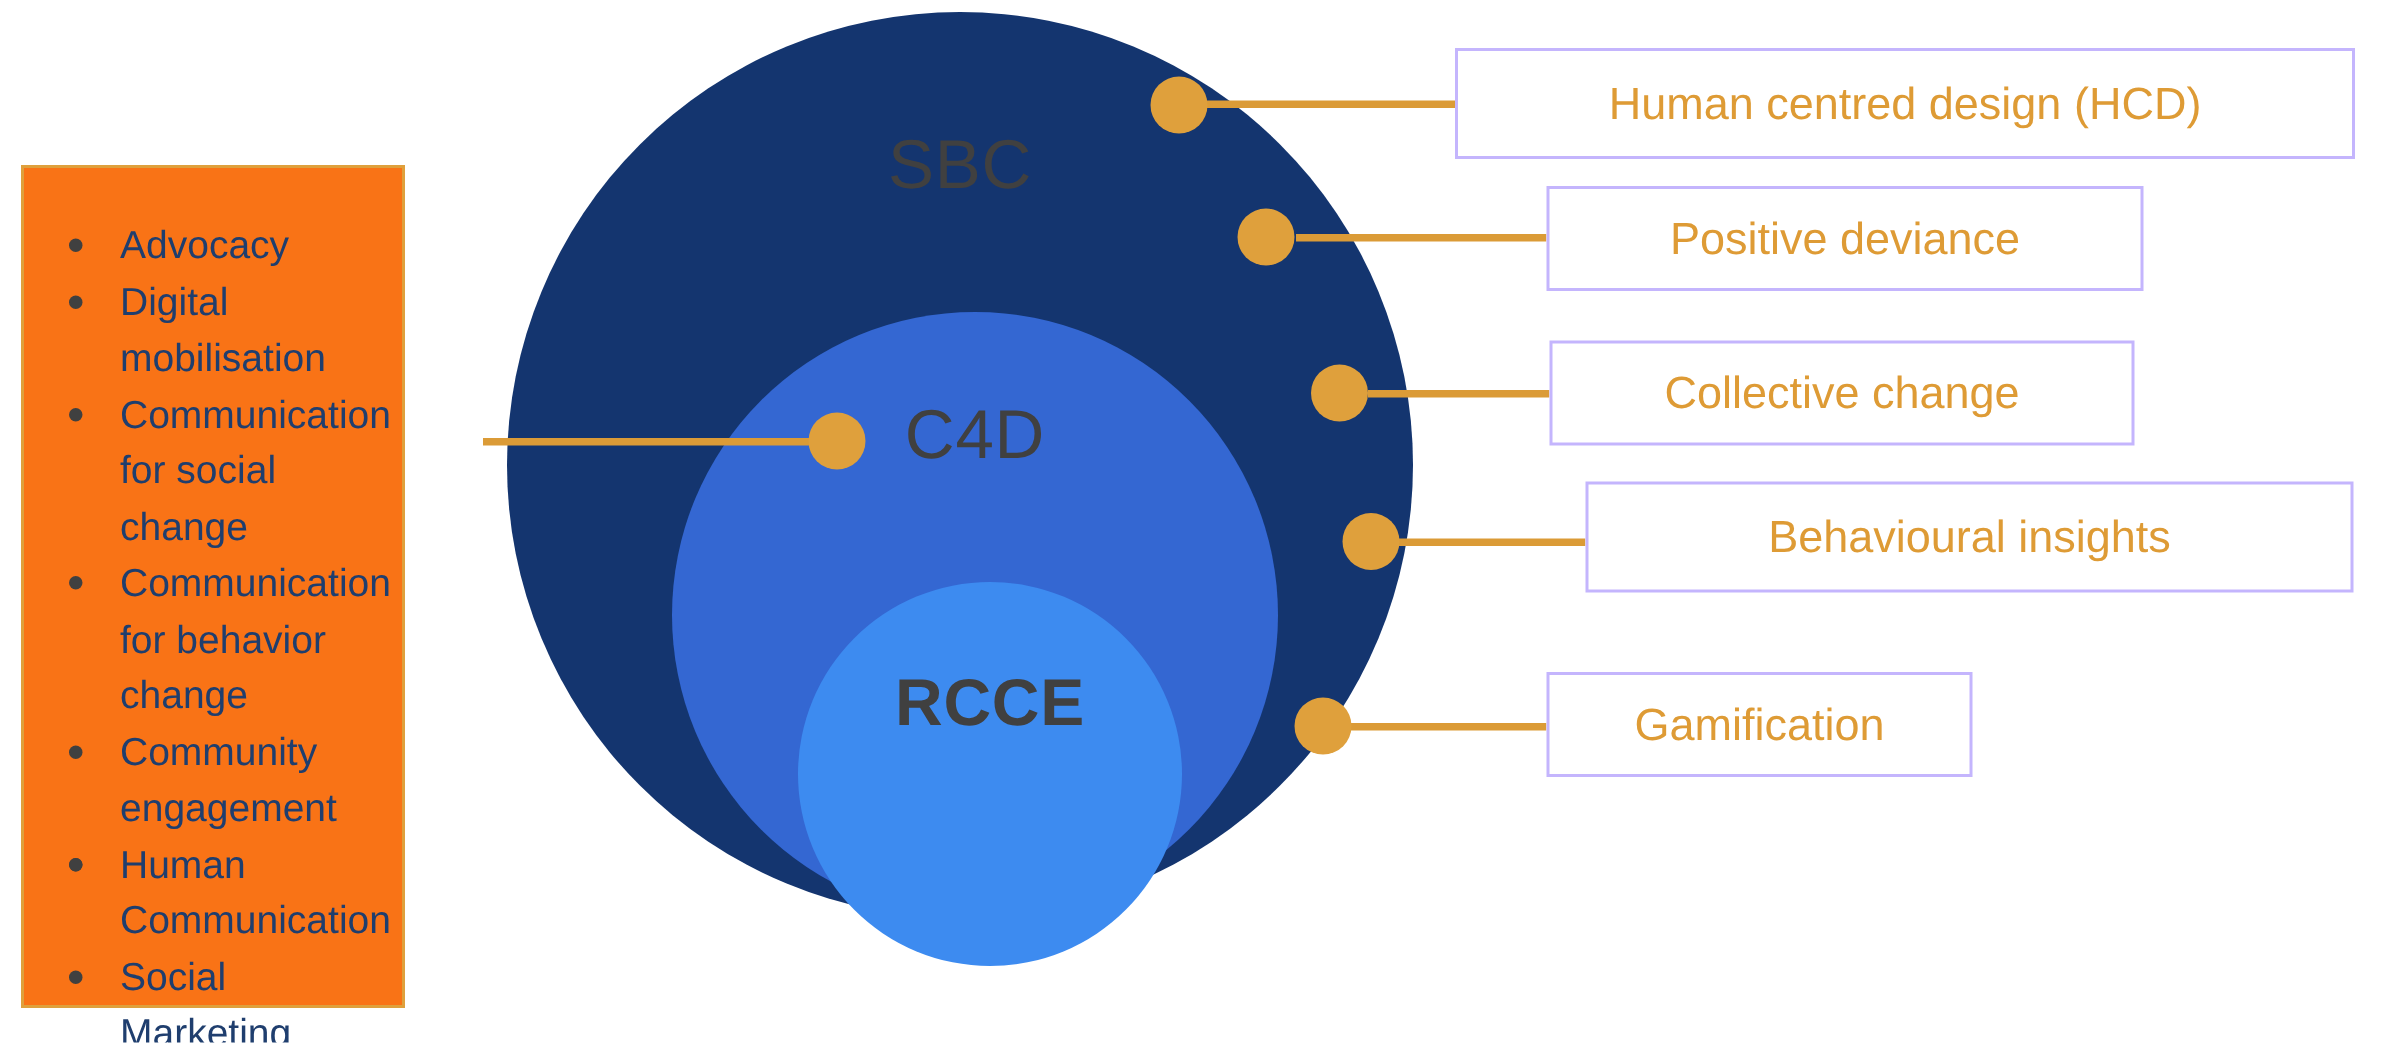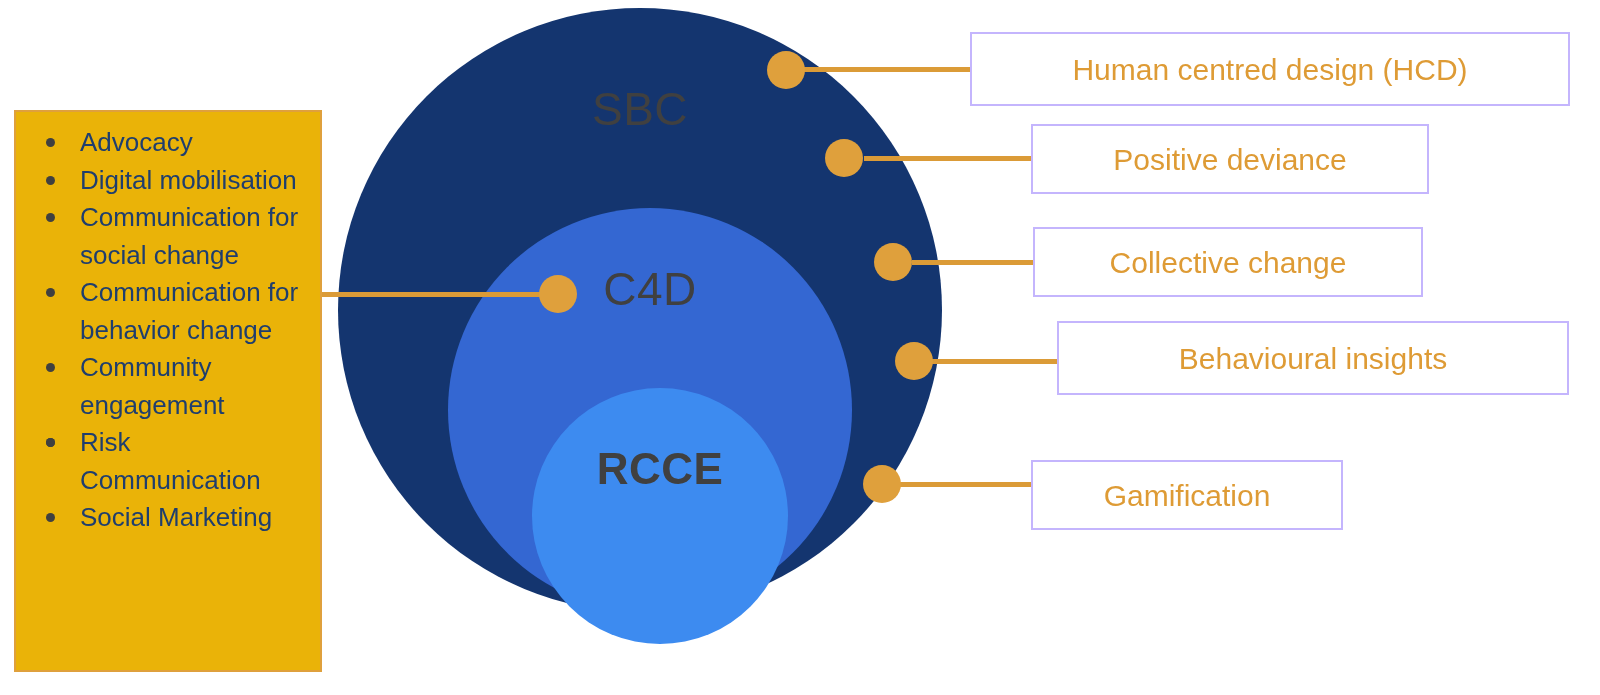--- a/index.html
+++ b/index.html
@@ -95,25 +95,25 @@
     font-size: 30px;
     line-height: 1.1;
     text-align: left;
     padding: 0 10px;
   }
 
   
   #list-box {
     position: absolute;
     left: 14px; top: 110px;
-    width: 308px; height: 562px;
+    width: 256px; height: 562px;
     border: 2px solid #DFA03C;
-    background: #eab308;
+    background: #f97316;
     box-sizing: border-box;
-    padding: 12px 8px 10px 14px;
+    padding: 33px 8px 10px 14px;
   }
   #list-box ul {
     list-style: none;
     margin: 0;
     padding: 0;
   }
   #list-box li {
     position: relative;
     padding-left: 50px;
     color: #1F3E6E;
@@ -166,21 +166,21 @@
       </li>
       <li>
         <span class="bullet-dot"></span>
         <span>Community engagement</span>
       </li>
       <li>
         <span class="bullet-dot"></span>
       </li>
       <li>
         <span class="bullet-dot"></span>
-        <span>Risk Communication</span>
+        <span>Human Communication</span>
       </li>
       <li>
         <span class="bullet-dot"></span>
         <span>Social Marketing</span>
       </li>
     </ul>
   </div>
 
   <div class="connector-line" style="left:786px; top:67px; width:204px;"></div>
   <div class="connector-dot" style="left:767px; top:51px;"></div>
@@ -206,17 +206,17 @@
   </div>
 
   <div class="callout-box" style="left:1033px; top:227px; width:390px; height:70px;">
     <span>Collective change</span>
   </div>
 
   <div class="callout-box" style="left:1057px; top:321px; width:512px; height:74px;">
     <span>Behavioural insights</span>
   </div>
 
-  <div class="callout-box" style="left:1031px; top:460px; width:312px; height:70px;">
+  <div class="callout-box" style="left:1031px; top:448px; width:284px; height:70px;">
     <span>Gamification</span>
   </div>
 
 </div>
 
 </body></html>

